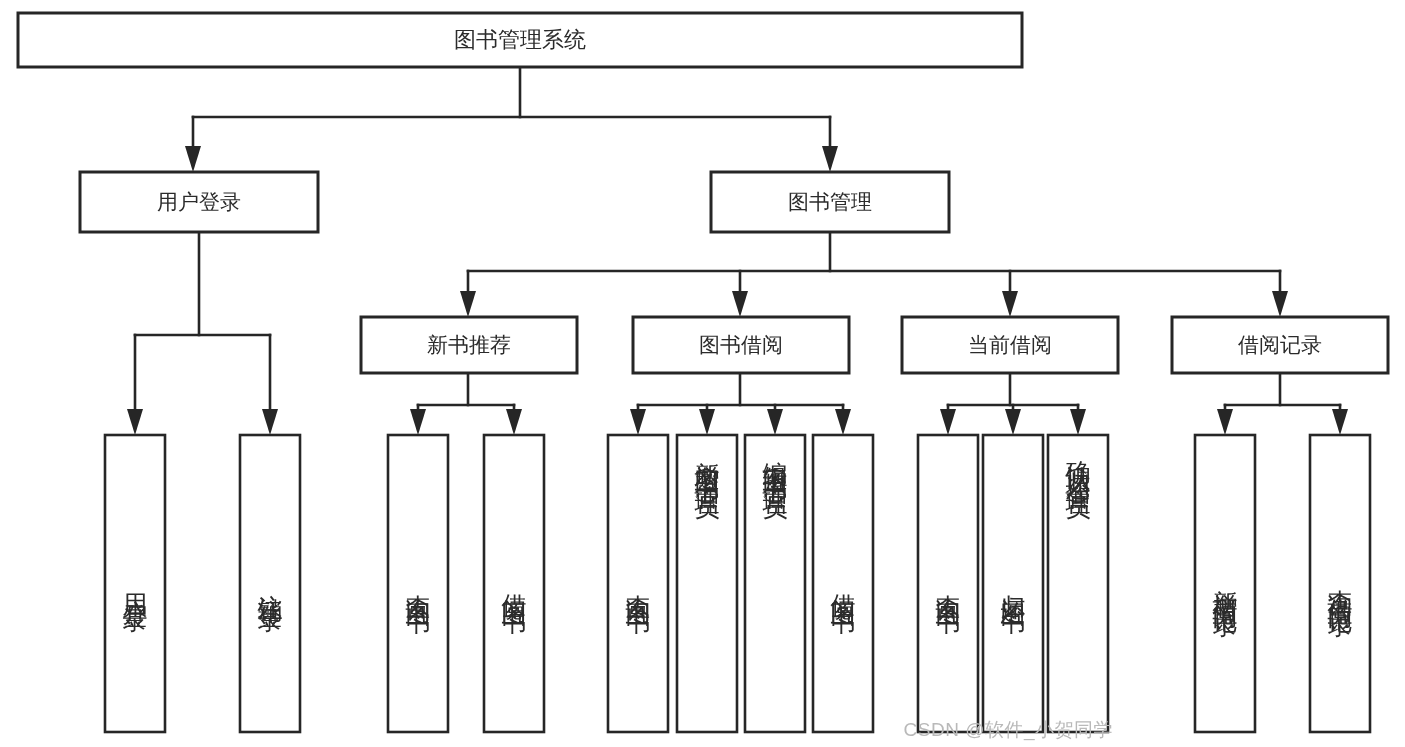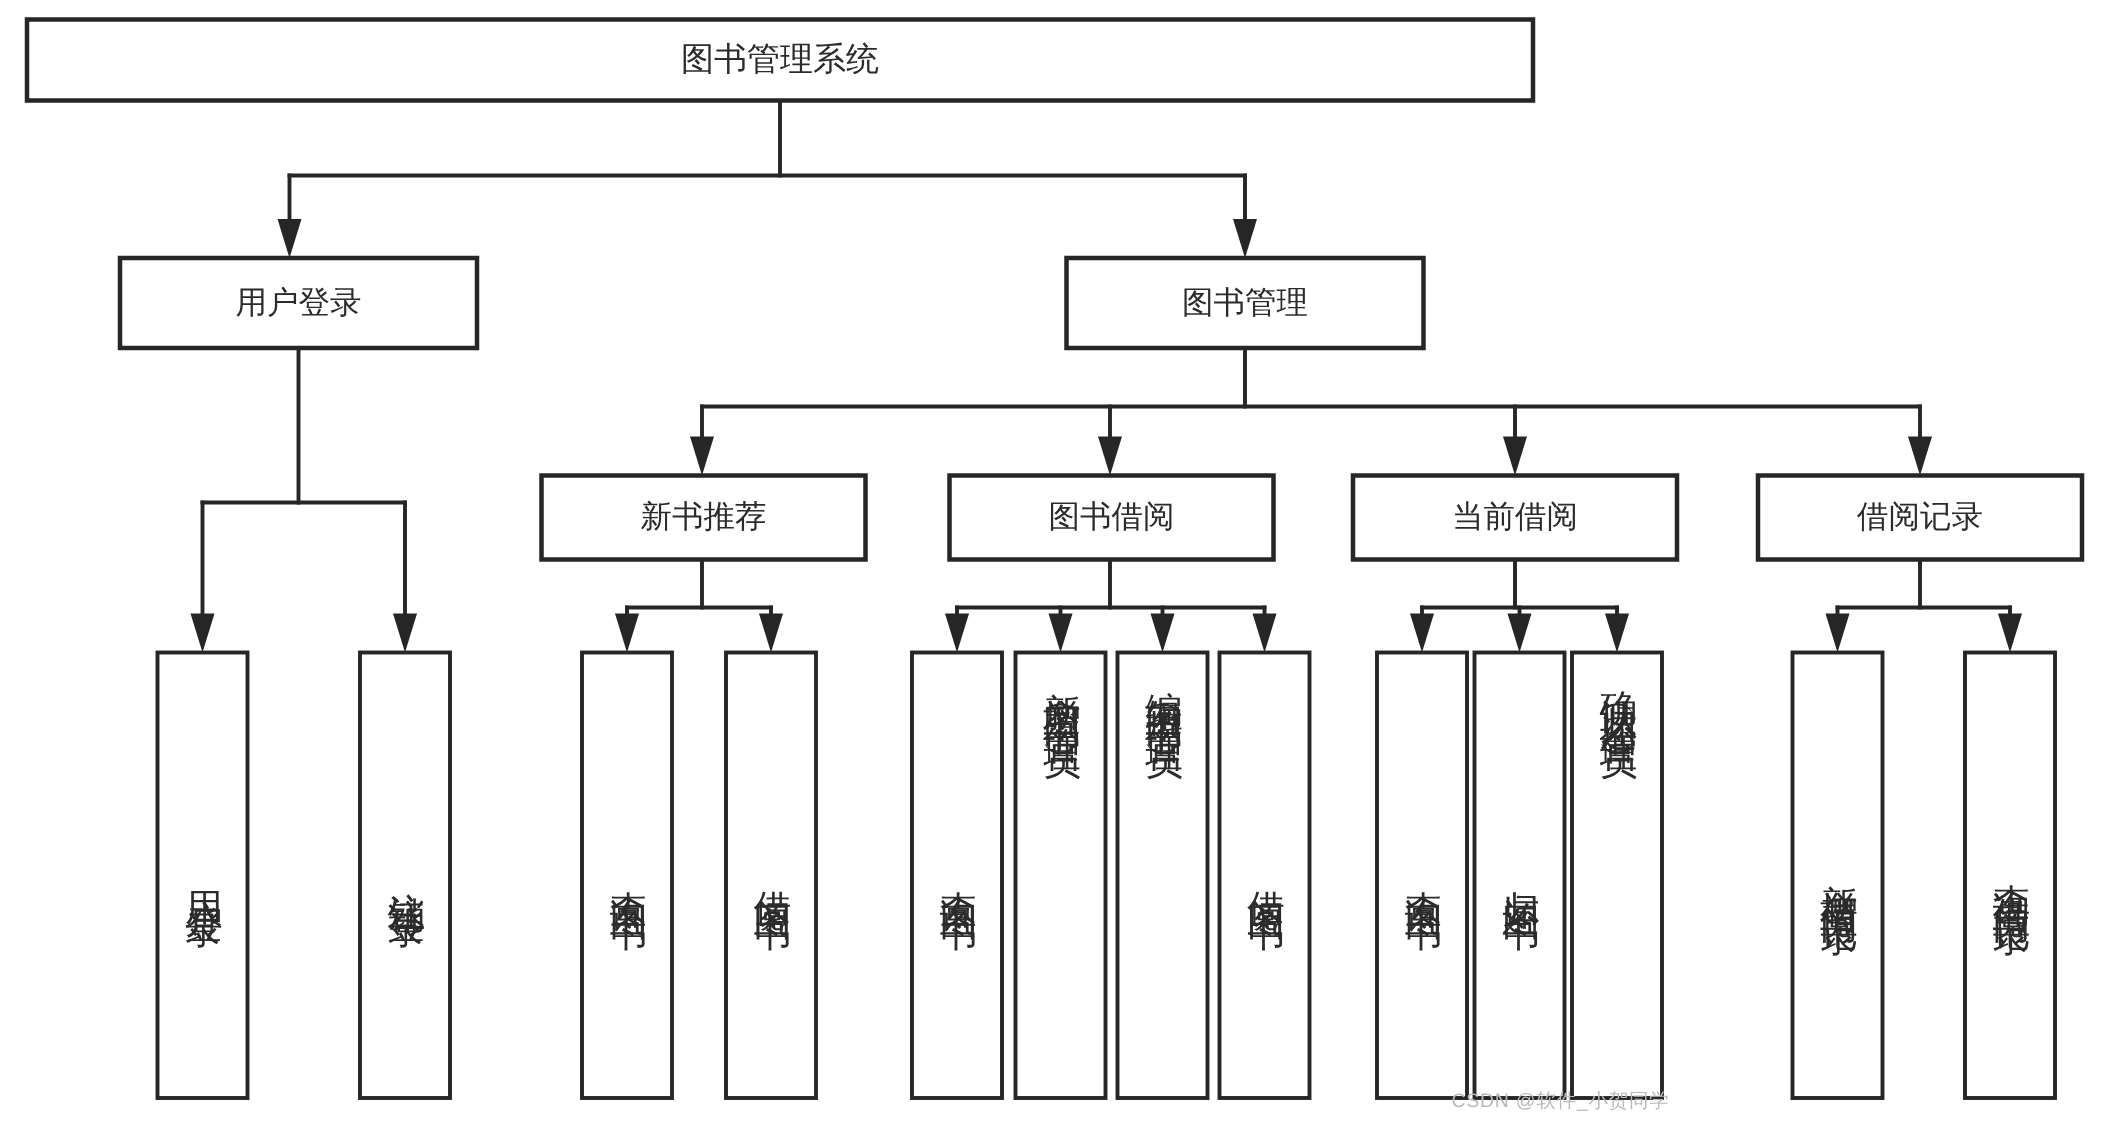--- a/index.html
+++ b/index.html
@@ -69,21 +69,21 @@
     line-height: 1;
     letter-spacing: 5px;
     color: #2b2b2b;
     white-space: nowrap;
   }
   .watermark {
     position: absolute;
     right: 6px;
     bottom: 4px;
     font-family: "Liberation Sans", "DejaVu Sans", sans-serif;
-    font-size: 13px;
+    font-size: 19px;
     color: #b9b9b9;
     letter-spacing: 0.5px;
     user-select: none;
   }
 </style>
 </head>
 <body>
 
 <div id="diagram-root">
 

